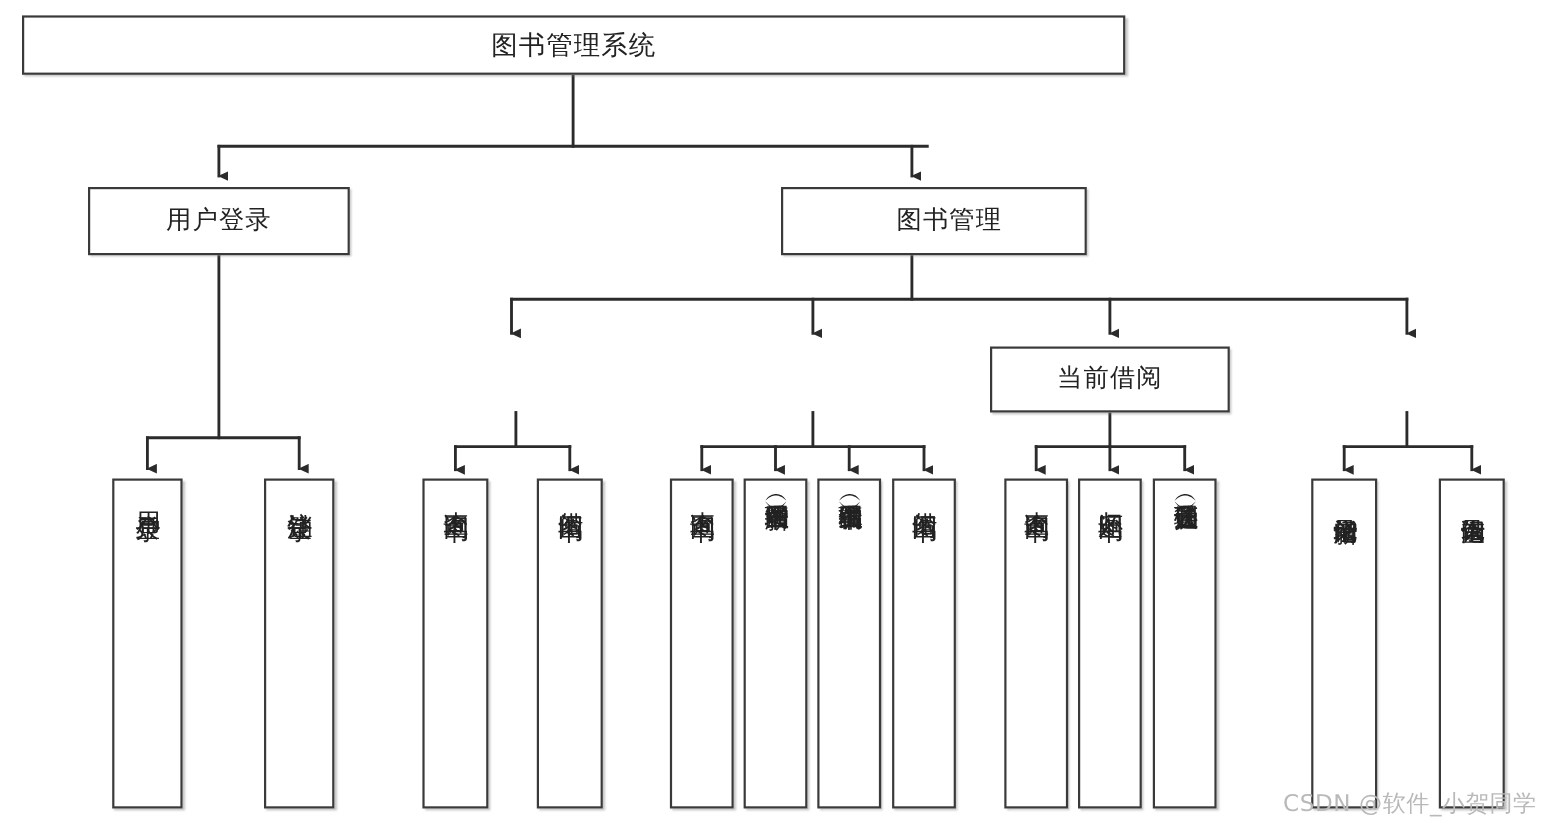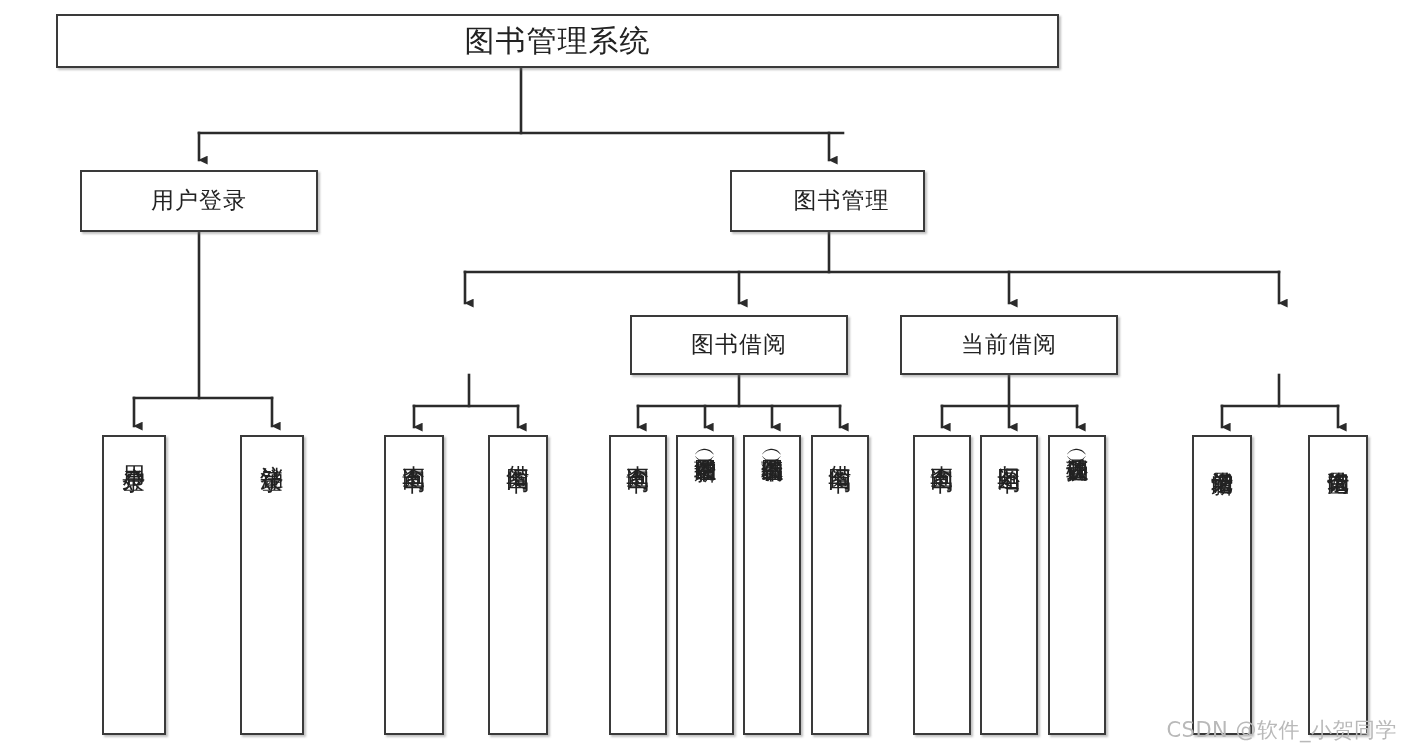--- a/index.html
+++ b/index.html
@@ -36,22 +36,21 @@
     align-items: center;
     justify-content: center;
     color: #222222;
   }
   .node.horiz {
     font-size: 23px;
     letter-spacing: 1px;
     line-height: 1.2;
   }
   .node.root {
-    font-size: 30px;
-    margin-left: 36px;
+    font-size: 24px;
   }
   .node.vert {
     align-items: flex-start;
     justify-content: center;
     padding-top: 10px;
   }
   .vlabel {
     writing-mode: vertical-rl;
     text-orientation: upright;
     -webkit-writing-mode: vertical-rl;
@@ -129,24 +128,23 @@
       <path d="M1222,406 L1338,406"></path>
       <path d="M1222,406 L1222,427" marker-end="url(#arrow)"></path>
       <path d="M1338,406 L1338,427" marker-end="url(#arrow)"></path>
     </g>
   </svg>
 
   <div class="node horiz root" style="left:20px; top:14px; width:1003px; height:54px;">图书管理系统</div>
 
   <div class="node horiz" style="left:80px; top:170px; width:238px; height:62px;">用户登录</div>
 
-  <div class="node horiz" style="left:730px; top:170px; width:195px; height:62px;padding-left:28px;">图书管理</div>
-
-
-  <div class="node horiz" style="left:630px; top:315px; width:218px; height:60px;">图书借阅</div>
+  <div class="node horiz" style="left:710px; top:170px; width:278px; height:62px;padding-left:28px;">图书管理</div>
+
+
 
   <div class="node horiz" style="left:900px; top:315px; width:218px; height:60px;">当前借阅</div>
 
 
   <div class="node vert" style="left:102px; top:435px; width:64px; height:300px;">
     <span class="vlabel">用户登录</span>
   </div>
 
   <div class="node vert" style="left:240px; top:435px; width:64px; height:300px;">
     <span class="vlabel">注销登录</span>

